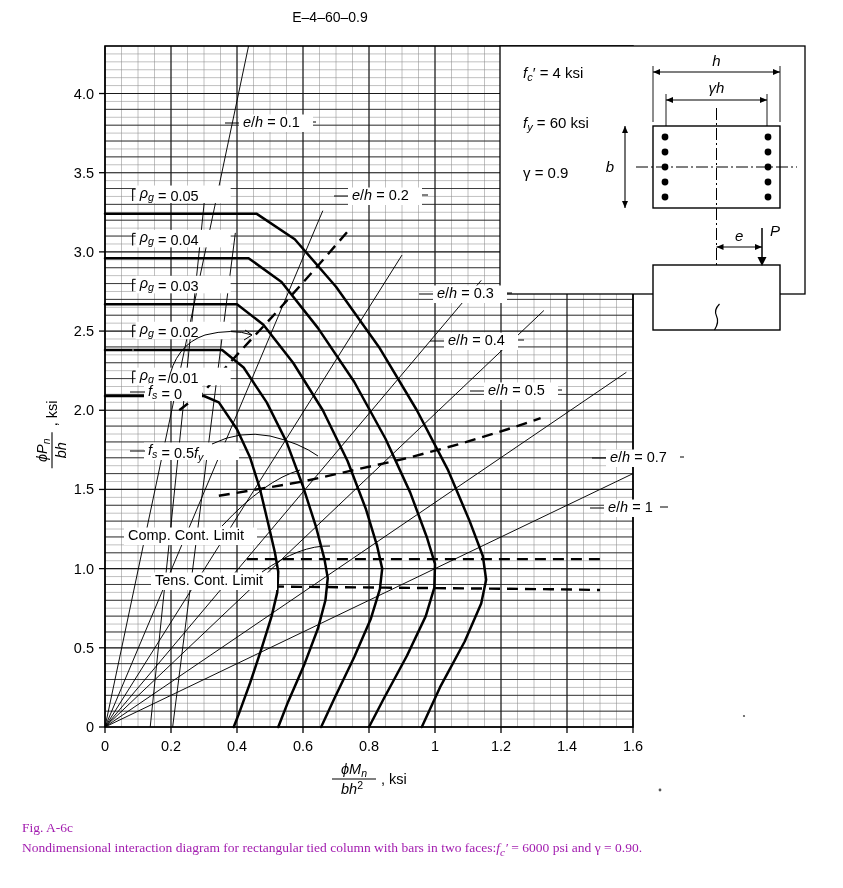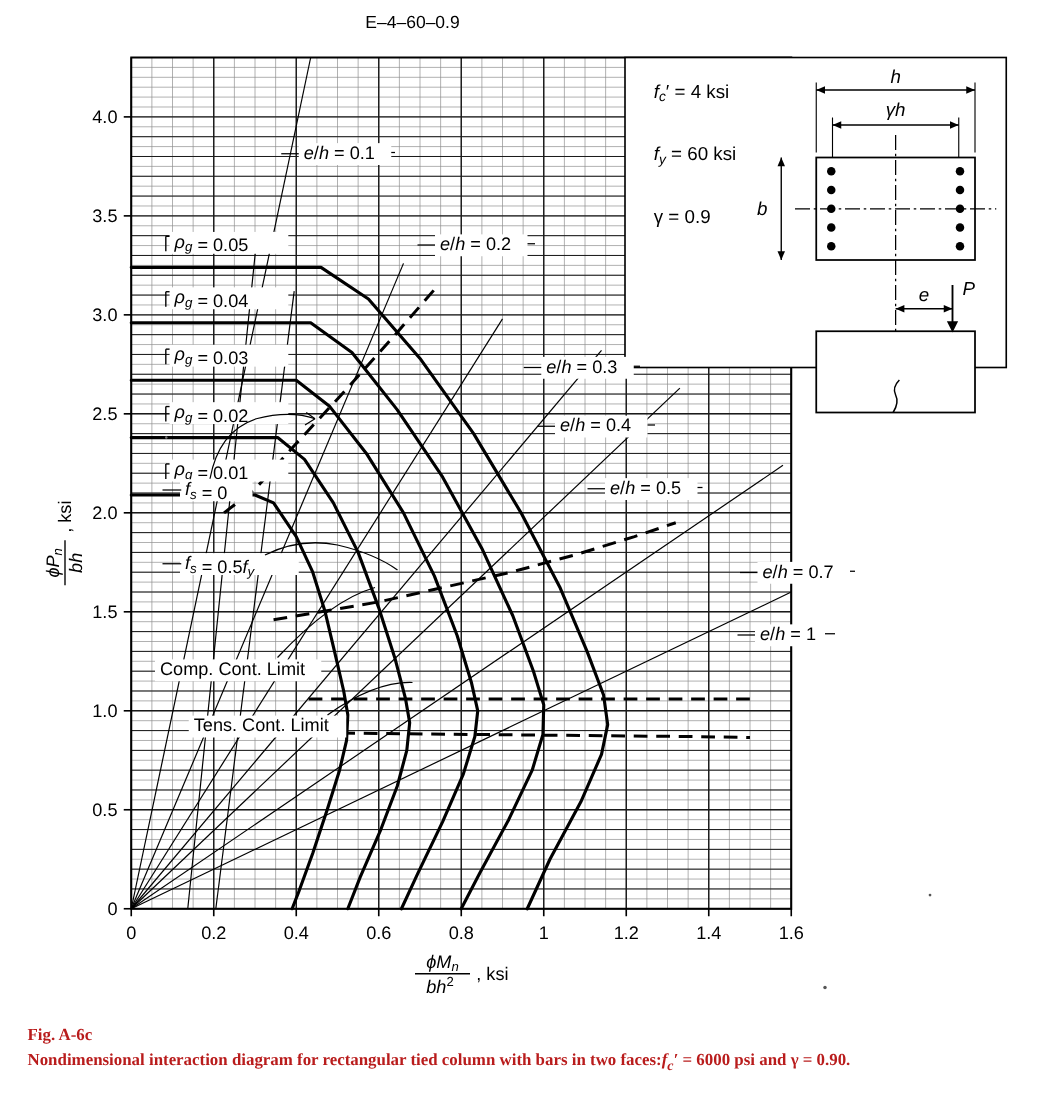--- a/index.html
+++ b/index.html
@@ -1,20 +1,20 @@
 <!DOCTYPE html>
 <html><head>
 <meta charset="utf-8">
 <style>
   html,body{margin:0;padding:0;background:#fff;}
   body{width:843px;height:888px;font-family:"Liberation Sans",sans-serif;color:#000;position:relative;overflow:hidden;}
   #page{position:relative;width:843px;height:888px;}
   .fig{position:absolute;left:0;top:0;width:843px;height:800px;}
   svg{display:block;}
-  .cap{position:absolute;left:22px;top:818px;width:800px;font-family:"Liberation Serif",serif;font-size:13.5px;line-height:1.45;color:#b91c1c;font-weight:bold;}
+  .cap{position:absolute;left:22px;top:818px;width:800px;font-family:"Liberation Serif",serif;font-size:13.5px;line-height:1.45;color:#a21caf;}
   .cap .l1{display:block;}
   .cap .l2{display:block;}
   .it{font-style:italic;}
 </style>
 </head>
 <body>
 
 <div id="page">
 
   <div class="fig">

